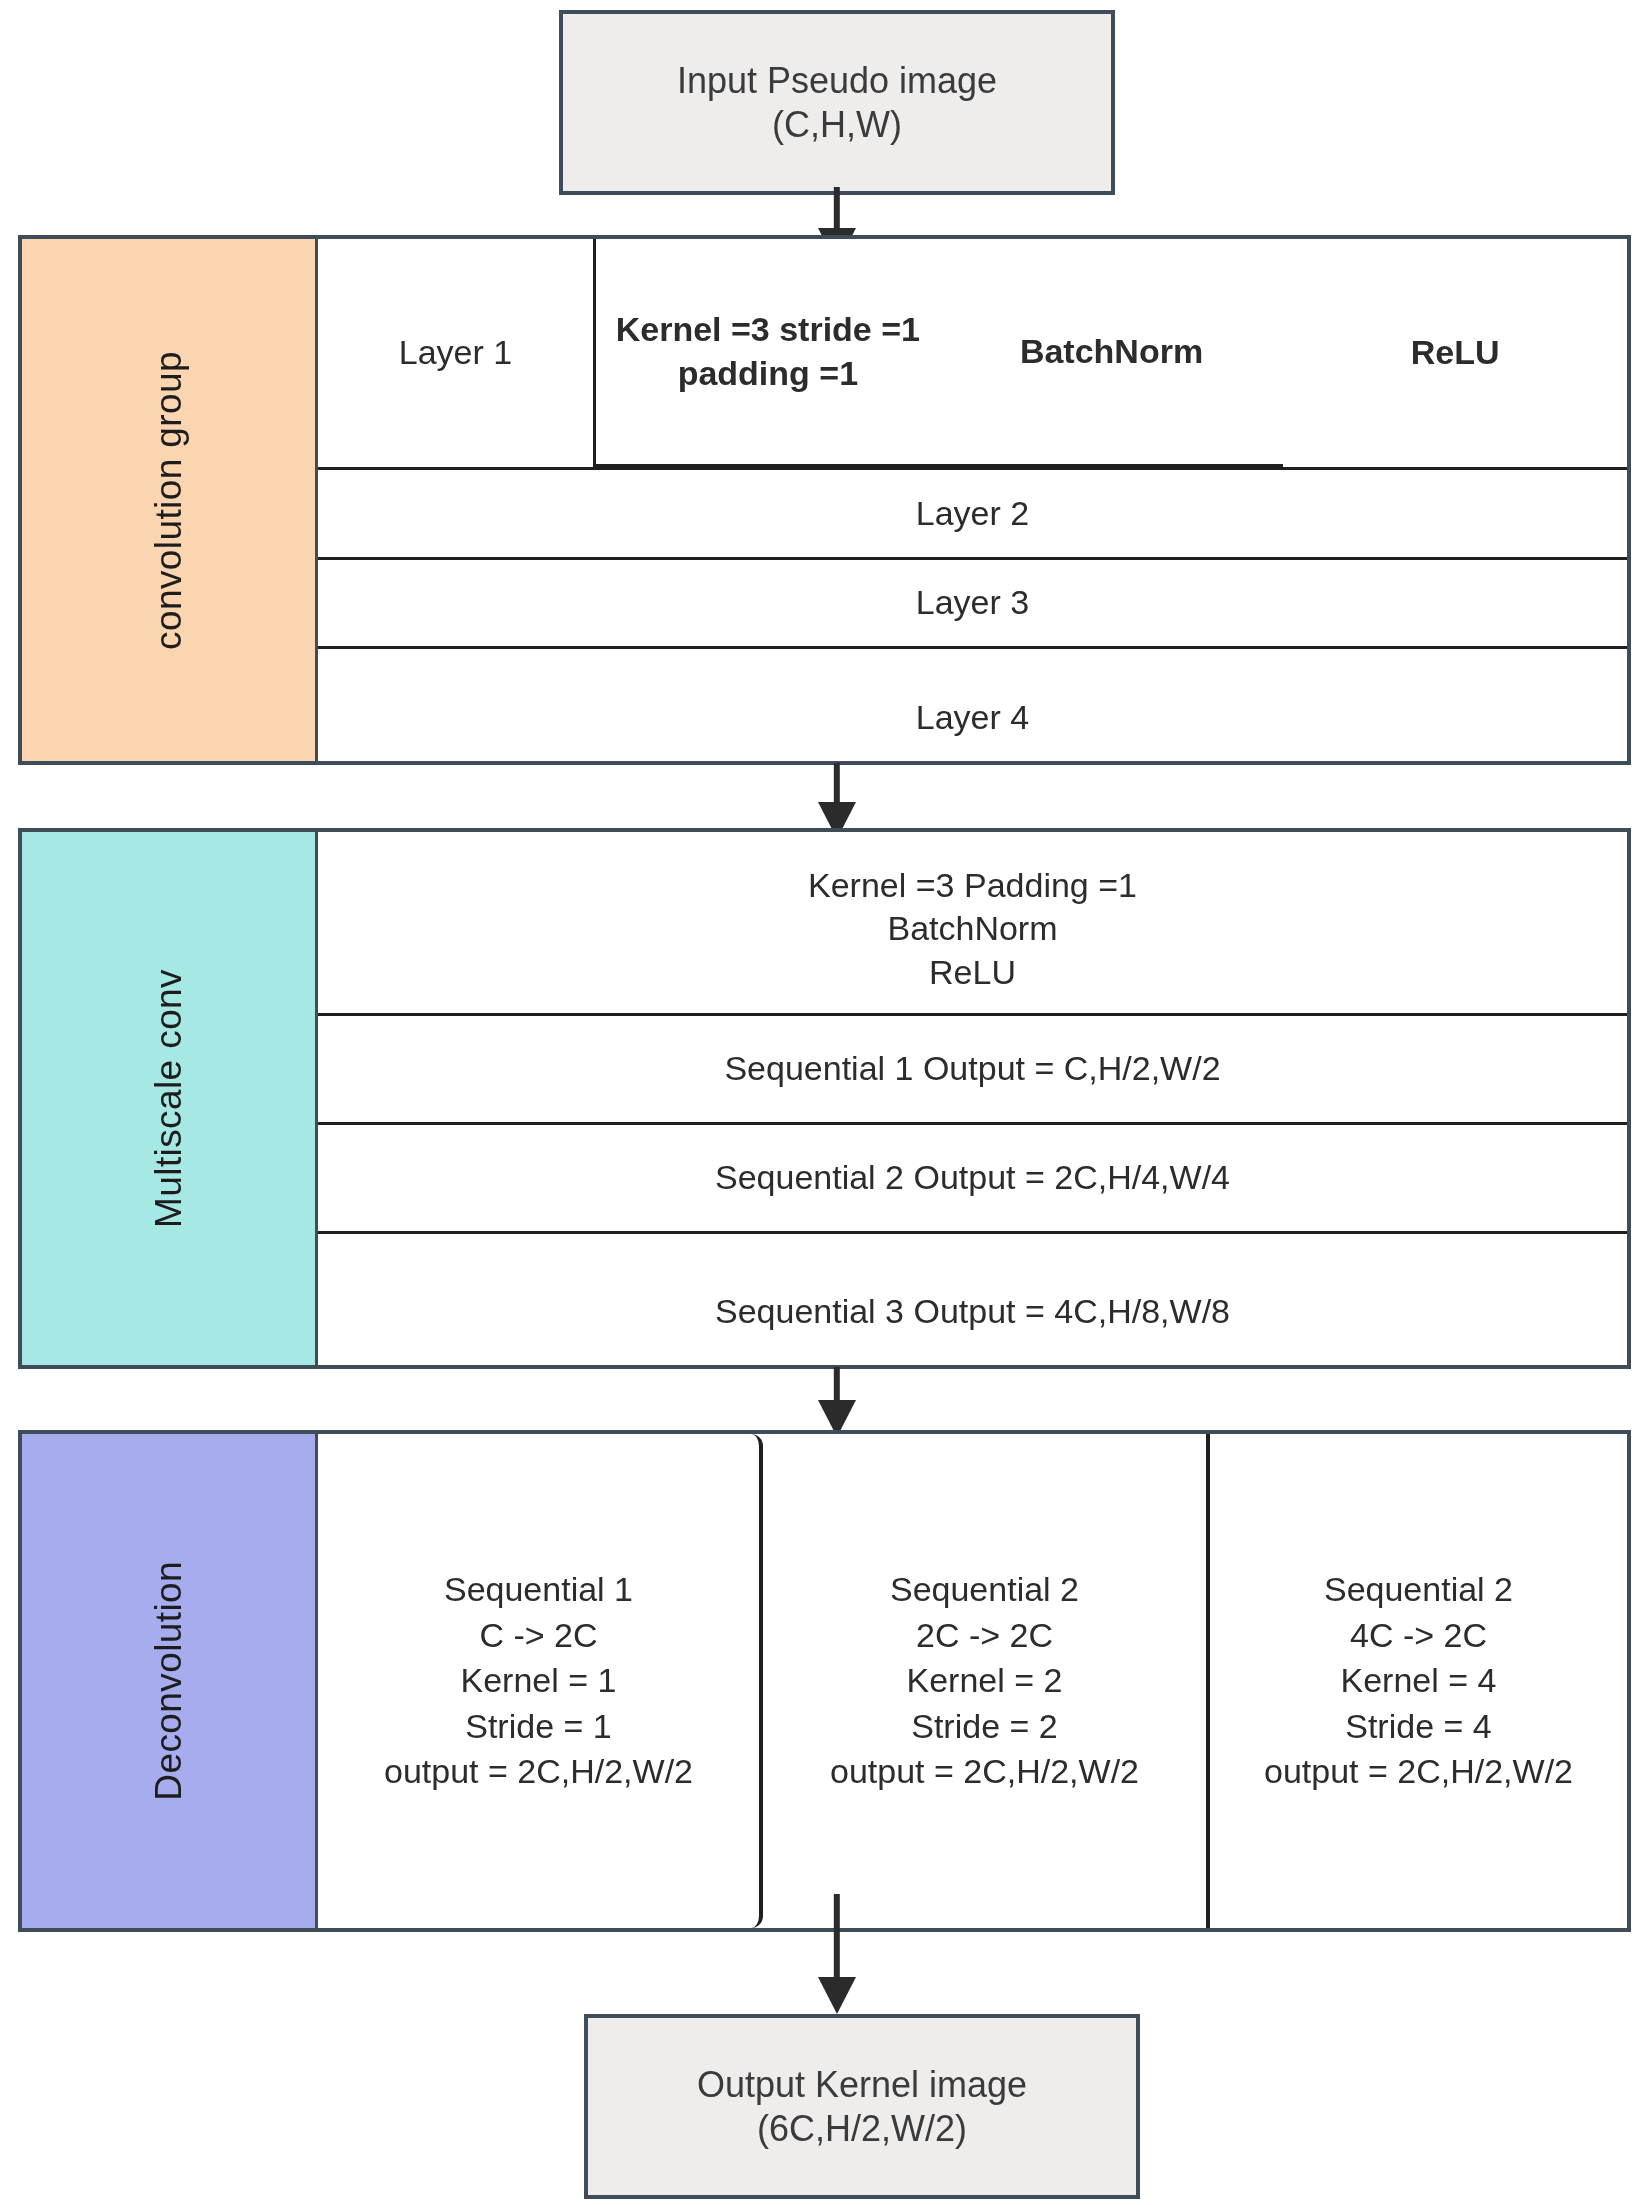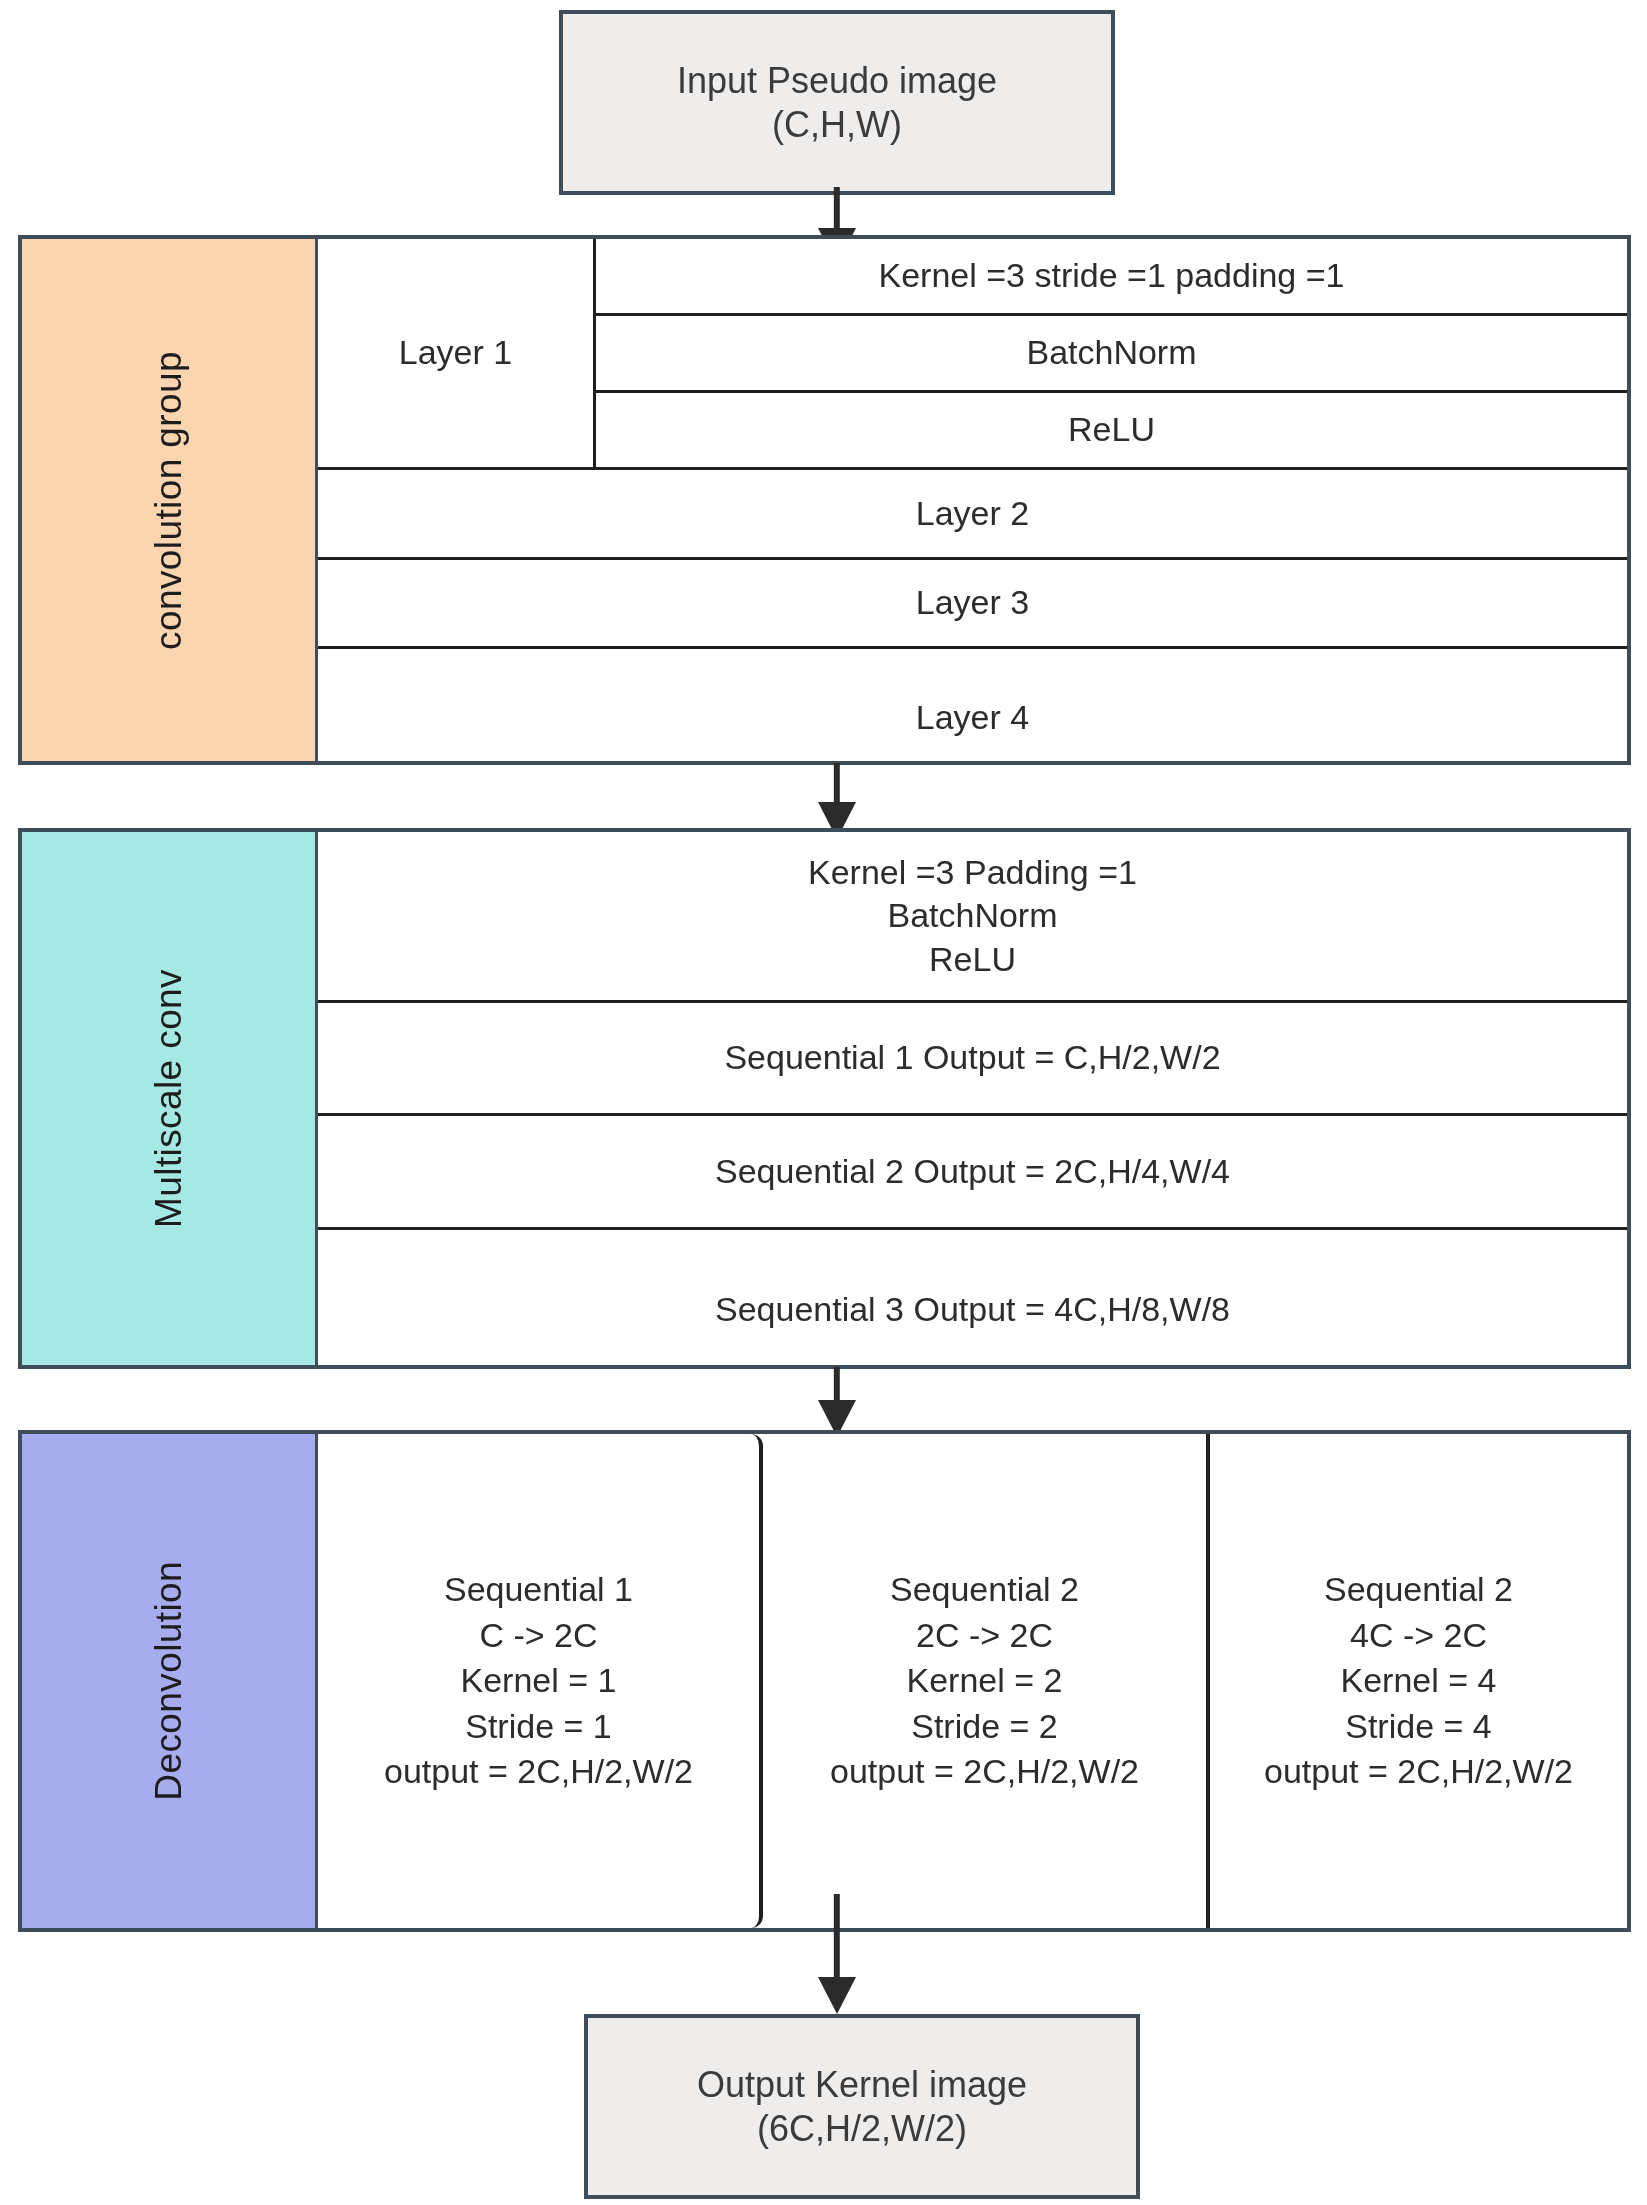--- a/index.html
+++ b/index.html
@@ -22,21 +22,21 @@
     font-size:37px;color:#1d1d1d;white-space:nowrap;letter-spacing:0.4px;
   }
   .rows{flex:1;display:flex;flex-direction:column;box-sizing:border-box;}
   .row{display:flex;align-items:center;justify-content:center;border-bottom:3.6px solid #1f1f1f;box-sizing:border-box;}
   .row:last-child{border-bottom:none;margin-top:25px;}
   .cell-text{font-size:34px;color:#2c2c2c;text-align:center;line-height:1.28;}
 
   
   .layer1{display:flex;box-sizing:border-box;border-bottom:3.6px solid #1f1f1f;}
   .layer1 .lname{flex:0 0 278px;display:flex;align-items:center;justify-content:center;border-right:3.6px solid #1f1f1f;box-sizing:border-box;}
-  .layer1 .subrows{flex:1;display:flex;flex-direction:column;box-sizing:border-box;}
+  .layer1 .subrows{flex:1;display:flex;box-sizing:border-box;font-weight:bold;}
   .layer1 .subrow{flex:1;display:flex;align-items:center;justify-content:center;border-bottom:3.6px solid #1f1f1f;box-sizing:border-box;}
   .layer1 .subrow:last-child{border-bottom:none;}
 
   
   .cols{flex:1;display:flex;box-sizing:border-box;}
   .col{display:flex;align-items:center;justify-content:center;border-right:4.3px solid #1f1f1f;box-sizing:border-box;}
   .col:last-child{border-right:none;}
   .col .cell-text{font-size:34px;line-height:1.34;}
 
   
@@ -102,21 +102,21 @@
   <div class="arrow" style="left:815px;top:763px;width:43px;height:78px;">
     <div class="shaft" style="height:41px;"></div>
     <div class="head" style="top:39px;"></div>
   </div>
 
   <div class="block" style="left:18px;top:828px;width:1613px;height:541px;">
     <div class="sidelabel" style="background:#a5e8e4;">
       <span>Multiscale conv</span>
     </div>
     <div class="rows">
-      <div class="row" style="height:171px;">
+      <div class="row" style="height:171px;margin-top:13px;">
         <div class="cell-text">
           <div>Kernel =3 Padding =1</div>
           <div>BatchNorm</div>
           <div>ReLU</div>
         </div>
       </div>
       <div class="row" style="flex:1;">
         <div class="cell-text">Sequential 1 Output = C,H/2,W/2</div>
       </div>
       <div class="row" style="flex:1;">

